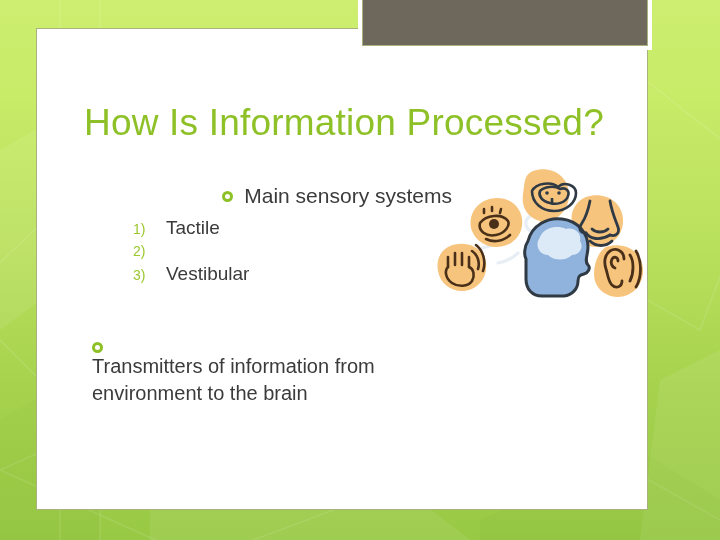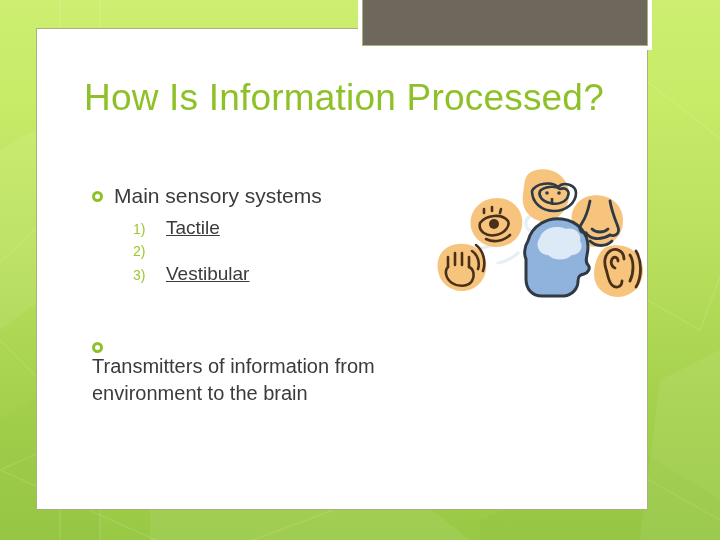--- a/index.html
+++ b/index.html
@@ -41,40 +41,41 @@
     width: 286px;
     height: 52px;
     background: #6e675b;
     border: 1px solid #a9b27f;
     box-sizing: border-box;
     box-shadow: 0 0 0 4px #ffffff;
   }
   .title {
     position: absolute;
     left: 84px;
-    top: 77px;
+    top: 102px;
     width: 560px;
     font-size: 37px;
     font-weight: 400;
     color: #8ec127;
     letter-spacing: 0.2px;
     line-height: 1.15;
     white-space: nowrap;
   }
   .body-area {
     position: absolute;
     left: 92px;
     top: 182px;
     width: 360px;
   }
   .bullet-row {
     position: relative;
     display: flex;
     align-items: flex-start;
     margin-bottom: 4px;
+    justify-content: flex-end;
   }
   .ring-bullet {
     flex: 0 0 auto;
     width: 11px;
     height: 11px;
     border-radius: 50%;
     border: 3px solid #8ec127;
     background: #ffffff;
     box-sizing: border-box;
     margin-top: 9px;
@@ -98,21 +99,20 @@
   .num-marker {
     flex: 0 0 auto;
     width: 33px;
     font-size: 14px;
     color: #9cc72f;
   }
   .num-text {
     font-size: 19px;
     color: #3b3b3b;
     line-height: 1.5;
-    text-decoration: underline;
   }
   .second-bullet {
     margin-top: 44px;
     flex-direction: column;
   }
   .second-bullet .bullet-text {
     font-size: 20px;
     line-height: 1.35;
     max-width: 330px;
   }

